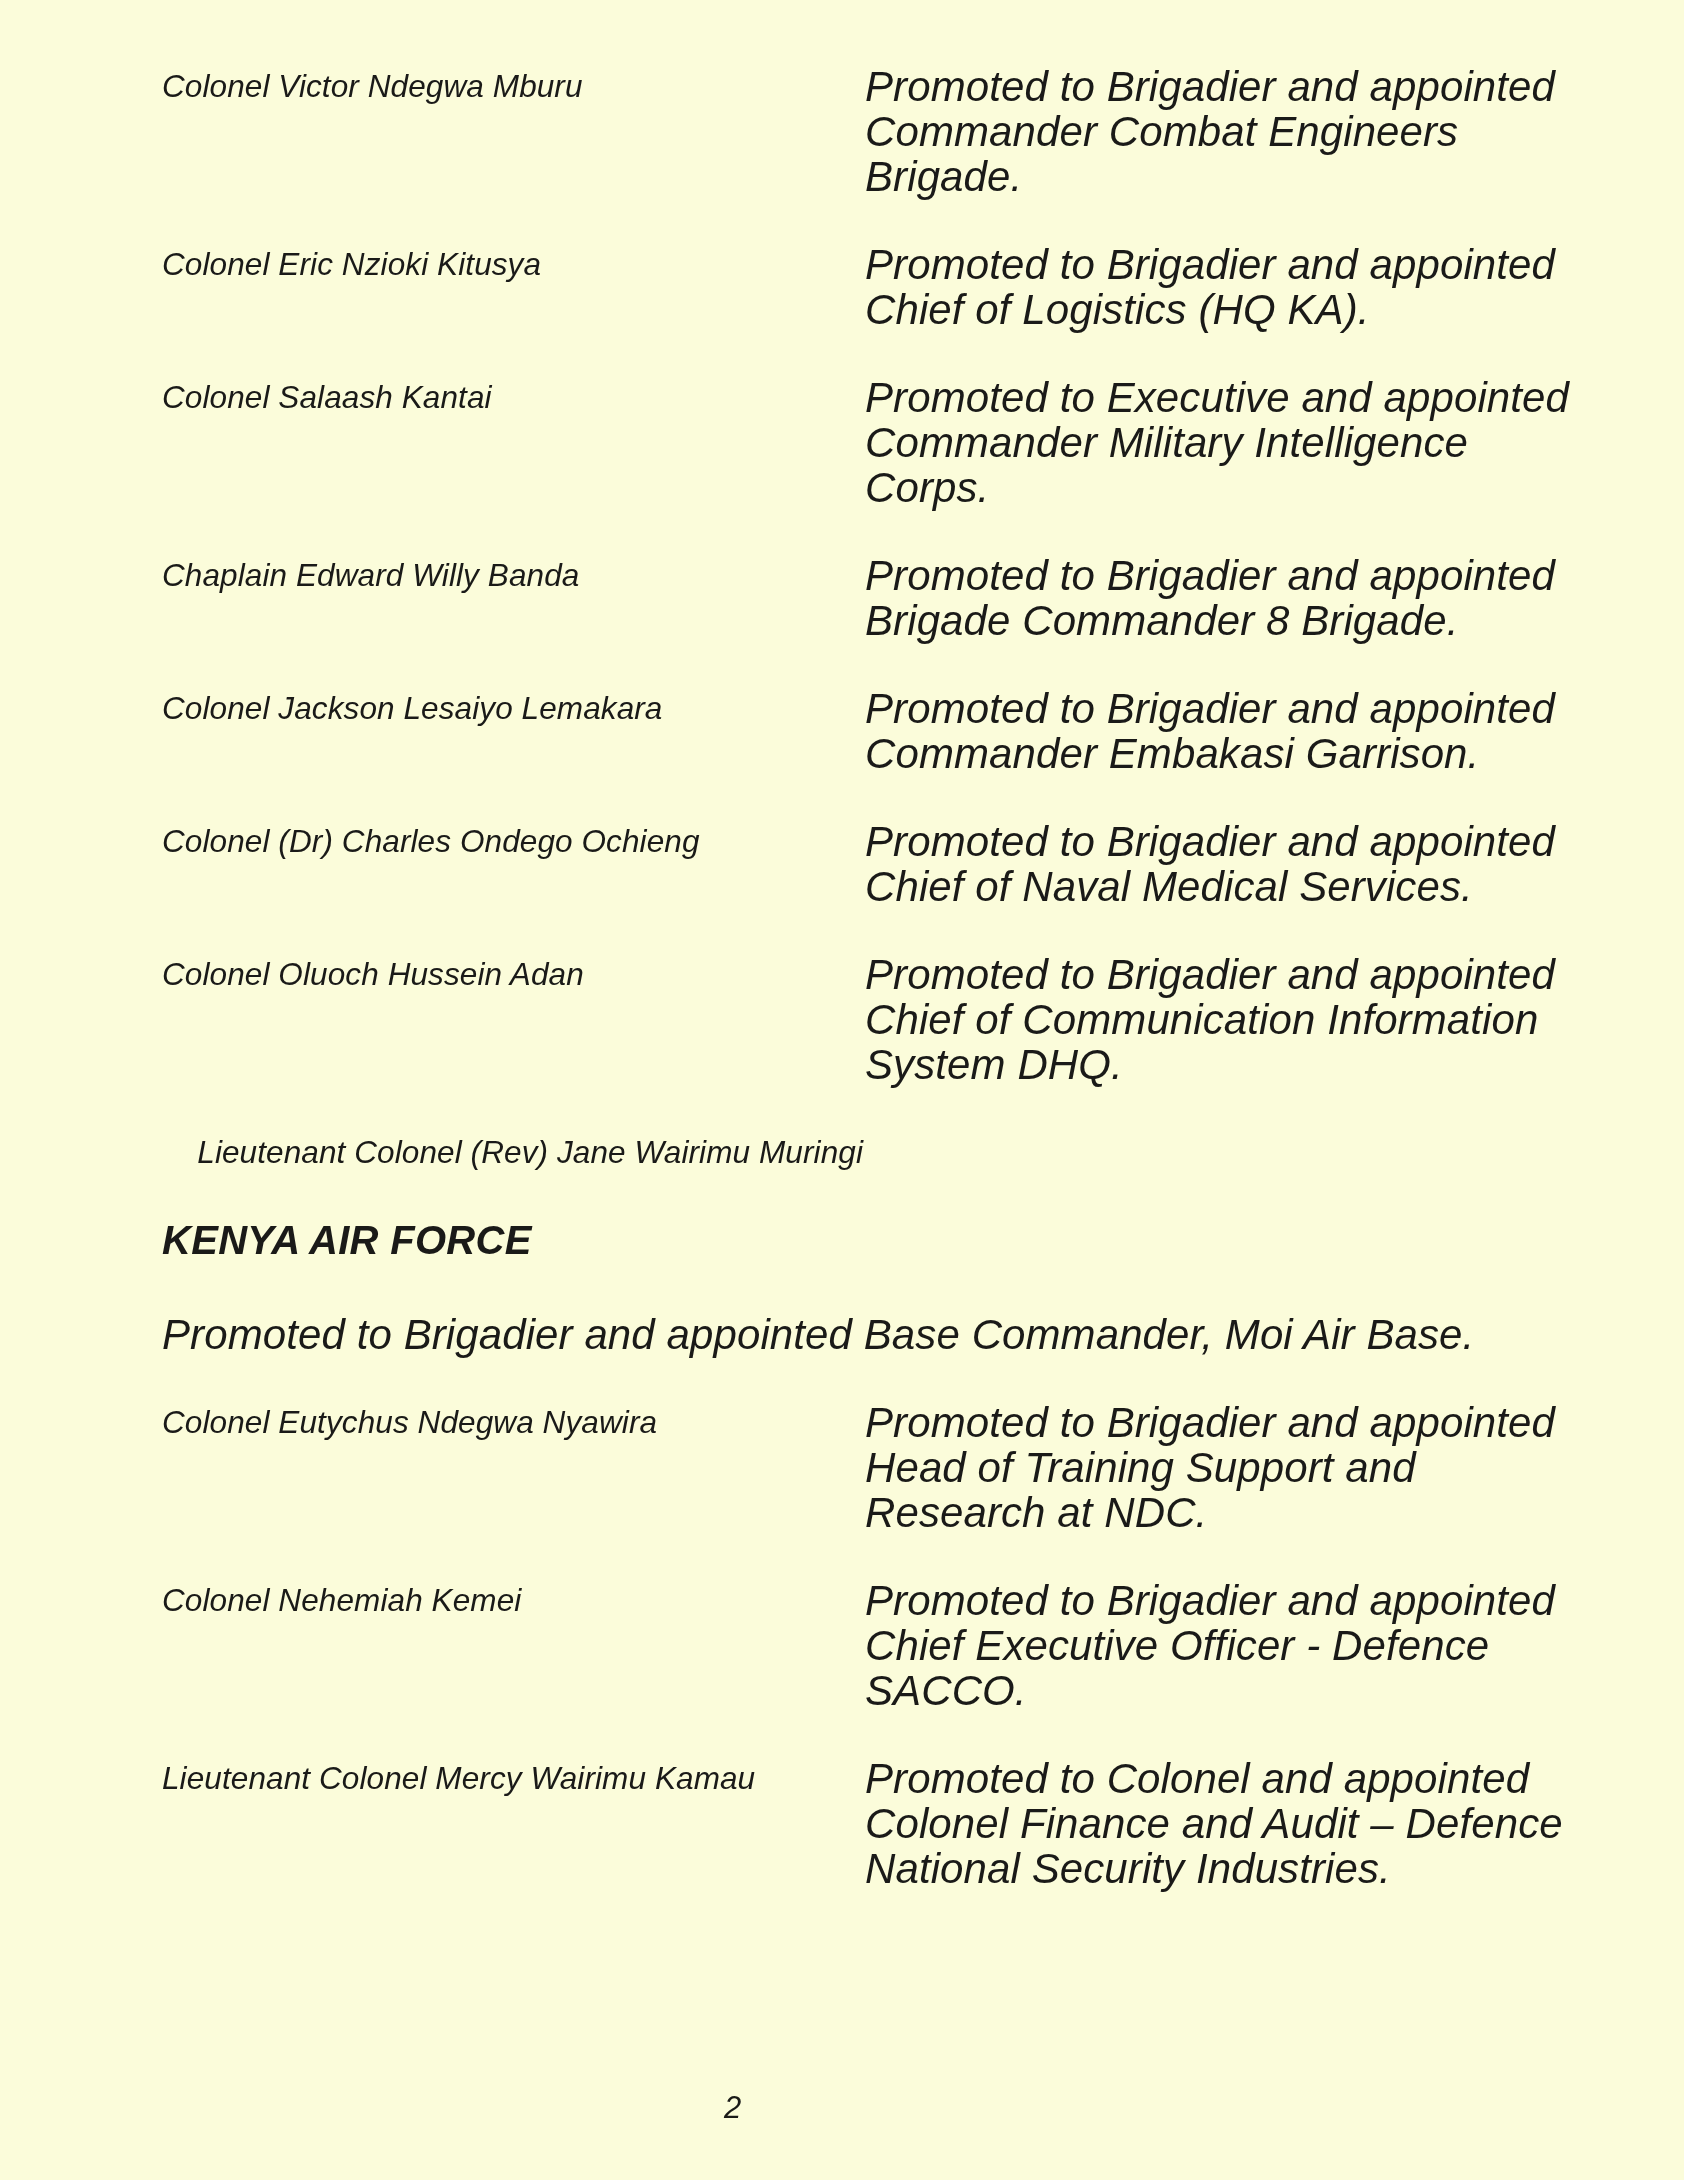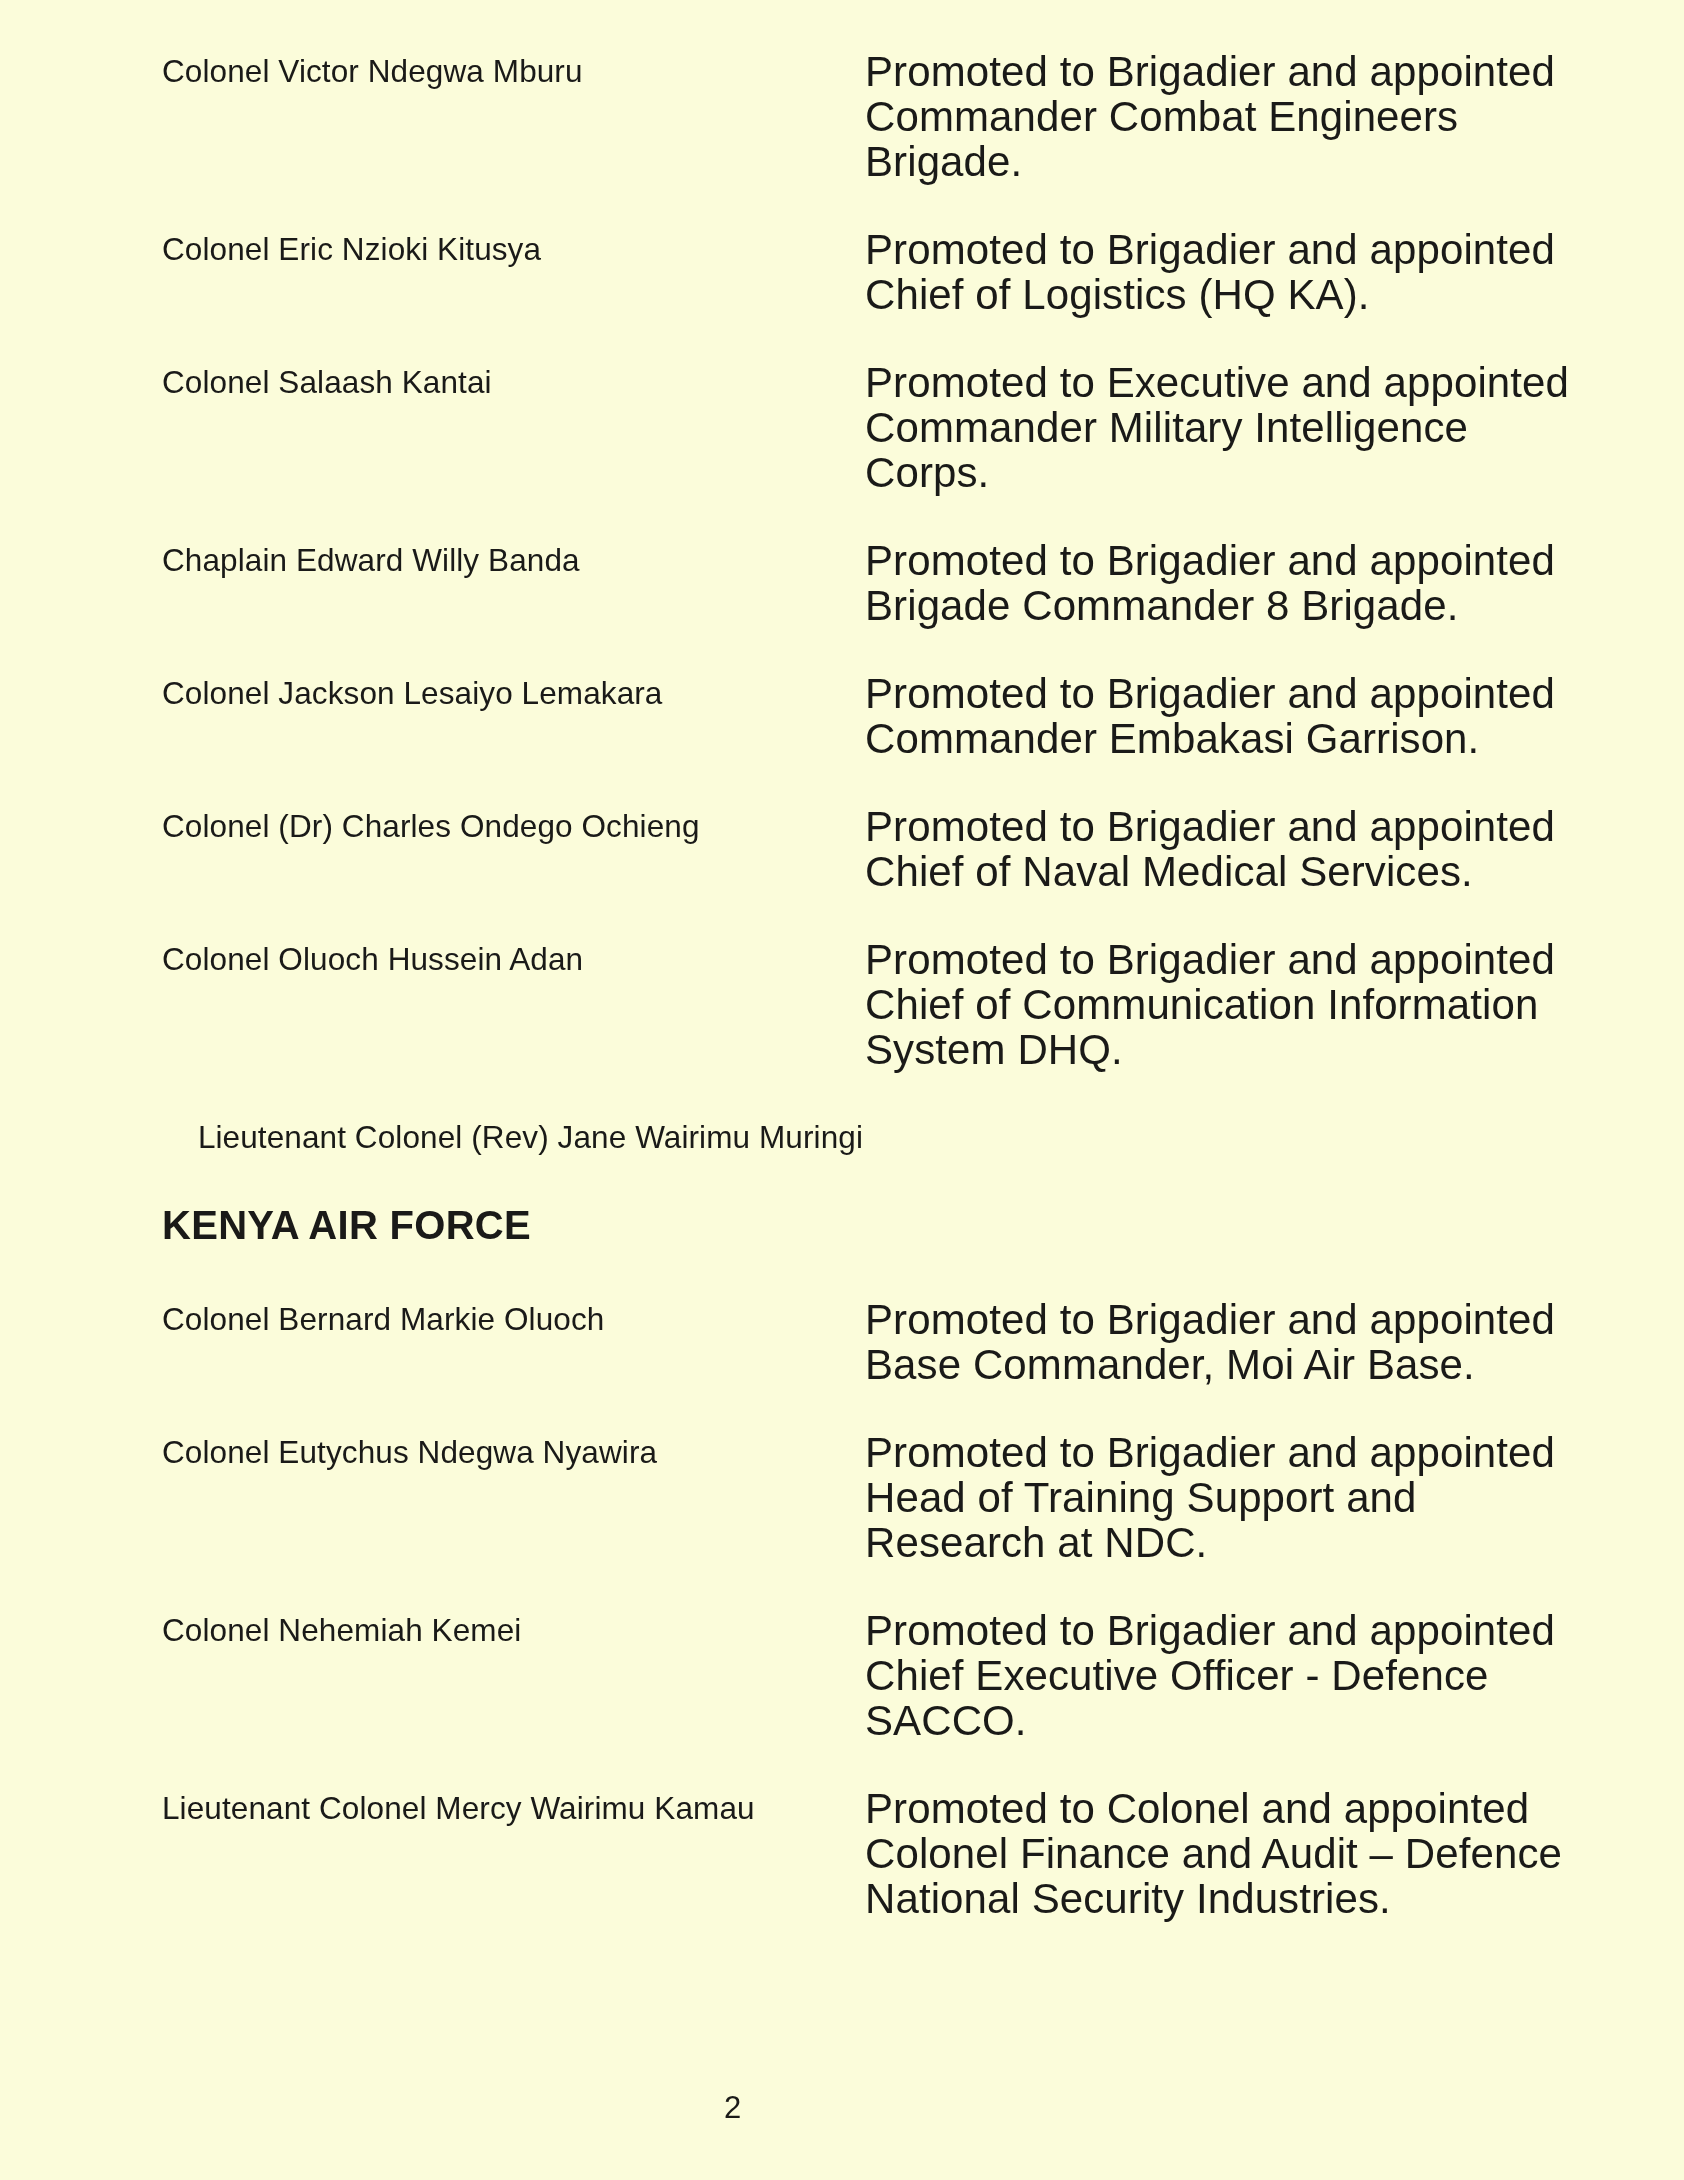--- a/index.html
+++ b/index.html
@@ -14,21 +14,22 @@
     color: #1a1a18;
     overflow: hidden;
     position: relative;
   }
 
   .page {
     position: relative;
     width: 1414px;
     height: 2181px;
     box-sizing: border-box;
-    padding: 49px 111px 0 162px;
+    padding: 64px 111px 0 162px;
+    font-style: italic;
   }
 
   .roster {
     display: block;
     width: 1410px;
   }
 
   .entry {
     display: flex;
     align-items: flex-start;
@@ -129,21 +130,20 @@
       <div class="entry-name">Lieutenant Colonel (Rev) Jane Wairimu Muringi</div>
     </div>
 
   </div>
 
   <div class="section-heading">KENYA AIR FORCE</div>
 
   <div class="roster">
 
     <div class="entry">
-      <div class="entry-name">Colonel Bernard Markie Oluoch</div>
       <div class="entry-detail">Promoted to Brigadier and appointed Base Commander, Moi Air Base.</div>
     </div>
 
     <div class="entry">
       <div class="entry-name">Colonel Eutychus Ndegwa Nyawira</div>
       <div class="entry-detail">Promoted to Brigadier and appointed Head of Training Support and Research at NDC.</div>
     </div>
 
     <div class="entry">
       <div class="entry-name">Colonel Nehemiah Kemei</div>

